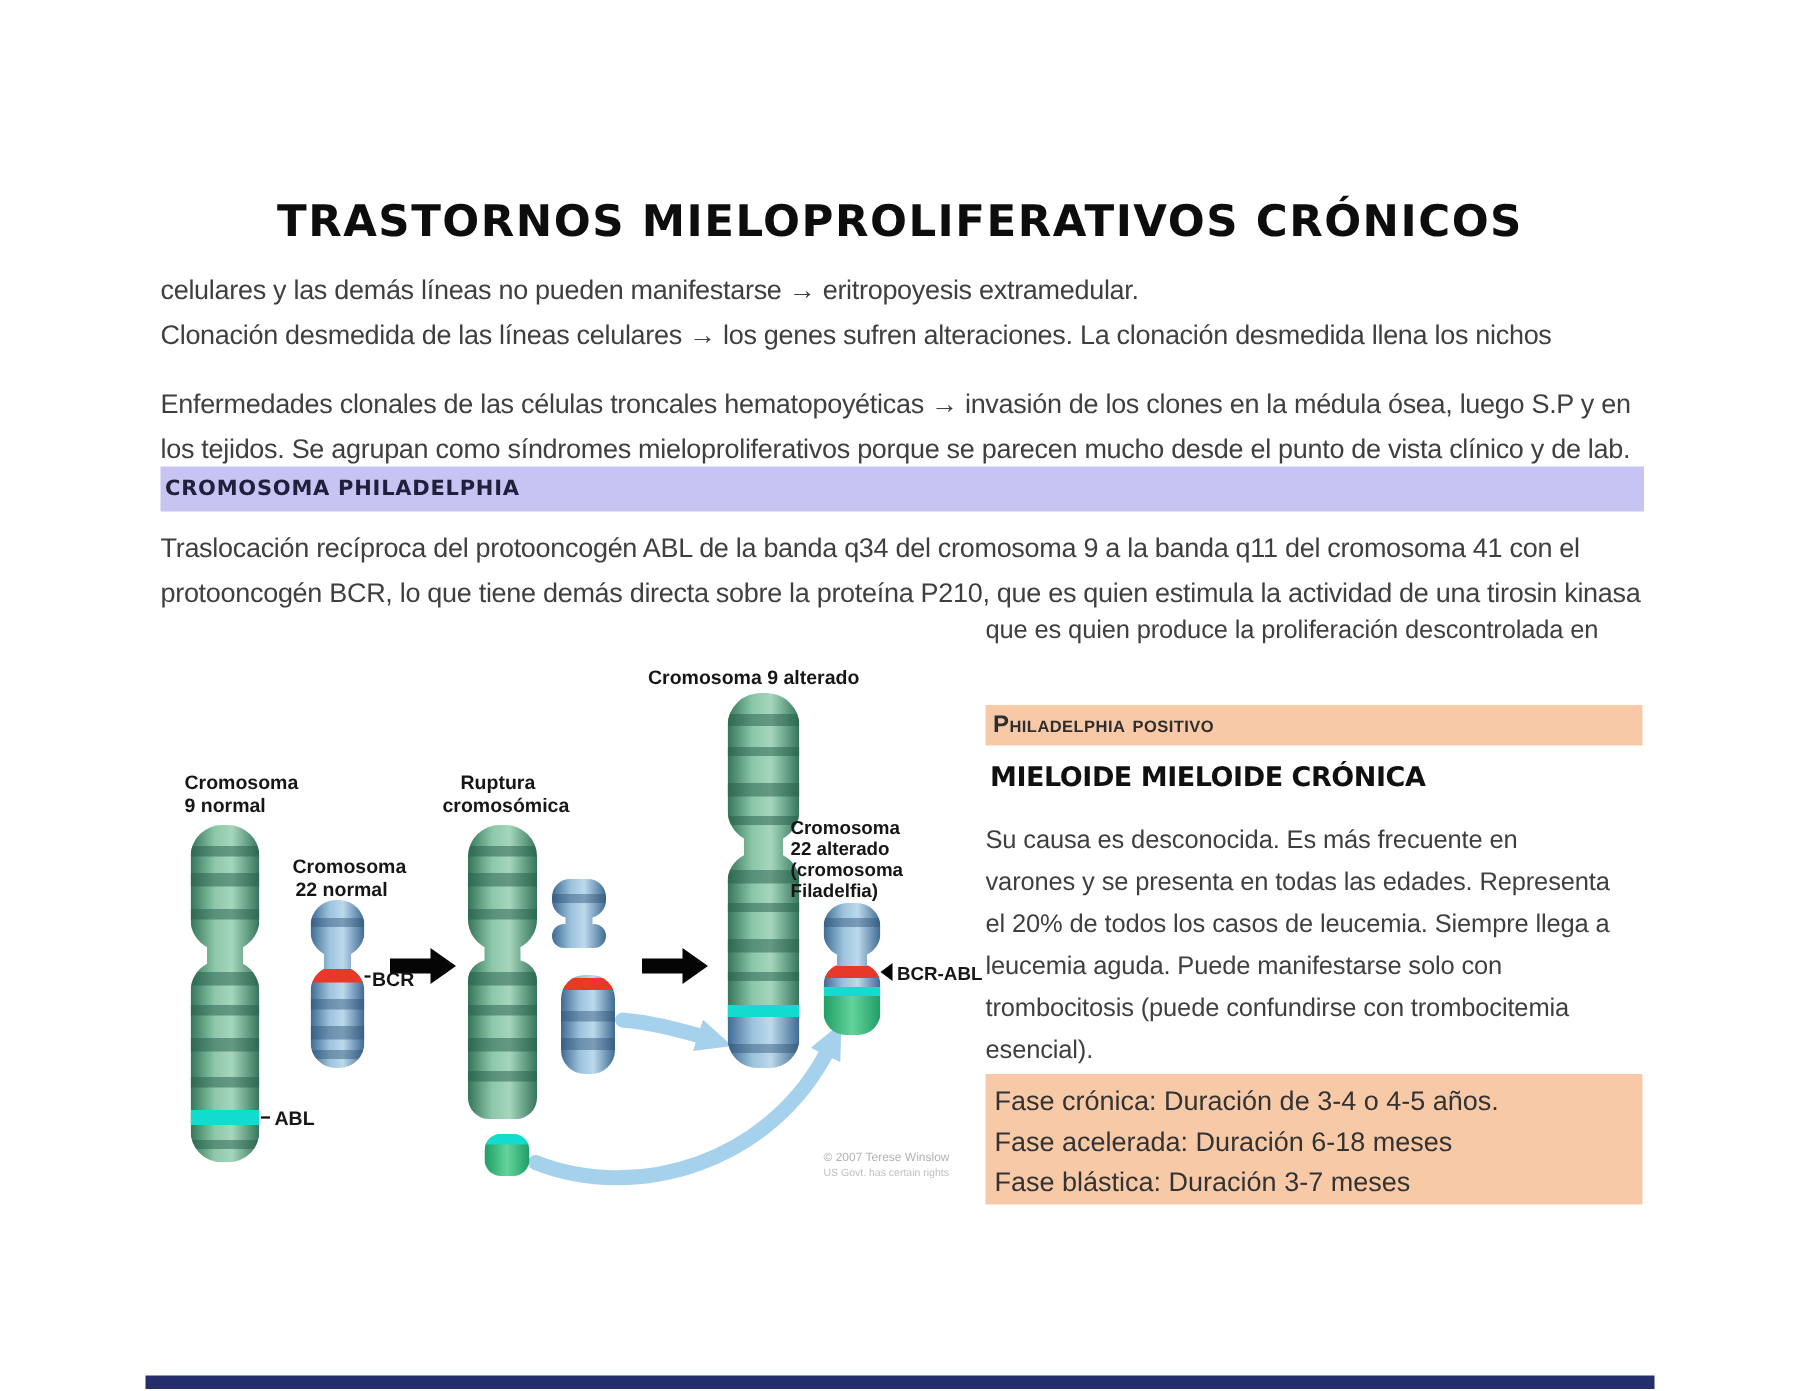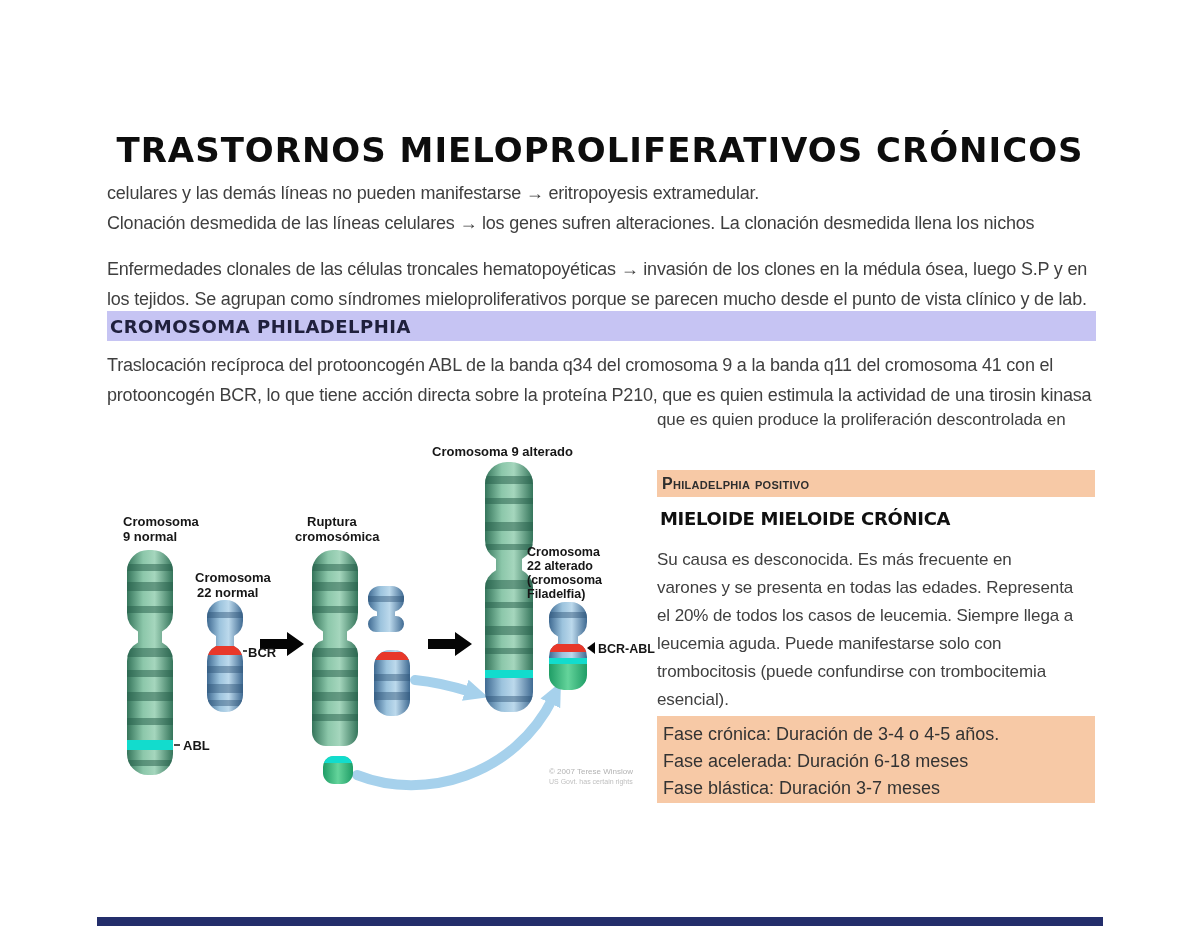--- a/index.html
+++ b/index.html
@@ -3,38 +3,38 @@
 <meta charset="utf-8">
 <style>
   * { margin:0; padding:0; box-sizing:border-box; }
   html,body { background:#ffffff; }
   body { font-family:"Liberation Sans", sans-serif; }
   .page { position:relative; width:1200px; height:927px; background:#fff; overflow:hidden; }
 
   .doc-title {
     position:absolute; top:130px; left:0; width:100%;
     text-align:center; font-family:"DejaVu Sans", sans-serif;
-    font-size:34px; font-weight:bold; letter-spacing:1px; color:#0d0d0d;
+    font-size:29px; font-weight:bold; letter-spacing:1px; color:#0d0d0d;
   }
 
   .body-text { font-size:18px; line-height:30px; color:#3f3f3f; letter-spacing:-0.2px; }
   .body-text > div { white-space:nowrap; }
 
   .p1 { position:absolute; left:107px; top:178px; width:995px; }
   .p2 { position:absolute; left:107px; top:254px; width:995px; }
   .p3 { position:absolute; left:107px; top:350px; width:995px; }
 
   .strip-lavender {
     position:absolute; left:107px; top:311px; width:989px; height:30px;
     background:var(--c-lavender, #c6c4f3);
     display:flex; align-items:center; padding-left:3px;
   }
   .strip-lavender .h {
     font-family:"DejaVu Sans", sans-serif;
-    font-size:18px; font-weight:bold; letter-spacing:0.5px; color:#20203d;
+    font-size:14px; font-weight:bold; letter-spacing:0.5px; color:#20203d;
   }
 
   .rcol-text { font-size:17px; line-height:28px; color:#3f3f3f; letter-spacing:-0.1px; }
   .rcol-text > div { white-space:nowrap; }
   .cont { position:absolute; left:657px; top:406px; width:440px; }
 
   .tag-strip {
     position:absolute; left:657px; top:470px; width:438px; height:27px;
     background:var(--c-peach, #f7c9a6);
     display:flex; align-items:center; padding-left:5px;
@@ -86,21 +86,21 @@
       <div>Enfermedades clonales de las células troncales hematopoyéticas → invasión de los clones en la médula ósea, luego S.P y en</div>
       <div>los tejidos. Se agrupan como síndromes mieloproliferativos porque se parecen mucho desde el punto de vista clínico y de lab.</div>
     </div>
 
   <div class="strip-lavender">
     <span class="h">CROMOSOMA PHILADELPHIA</span>
   </div>
 
   <div class="body-text p3">
       <div>Traslocación recíproca del protooncogén ABL de la banda q34 del cromosoma 9 a la banda q11 del cromosoma 41 con el</div>
-      <div>protooncogén BCR, lo que tiene acción directa sobre la proteína P210, que es quien estimula la actividad de una tirosin kinasa</div>
+      <div>protooncogén BCR, lo que tiene demás directa sobre la proteína P210, que es quien estimula la actividad de una tirosin kinasa</div>
     </div>
 
   <div class="rcol-text cont">
       <div>que es quien produce la proliferación descontrolada en</div>
     </div>
 
   <div class="tag-strip">
     <span class="t">Philadelphia positivo</span>
   </div>
 

